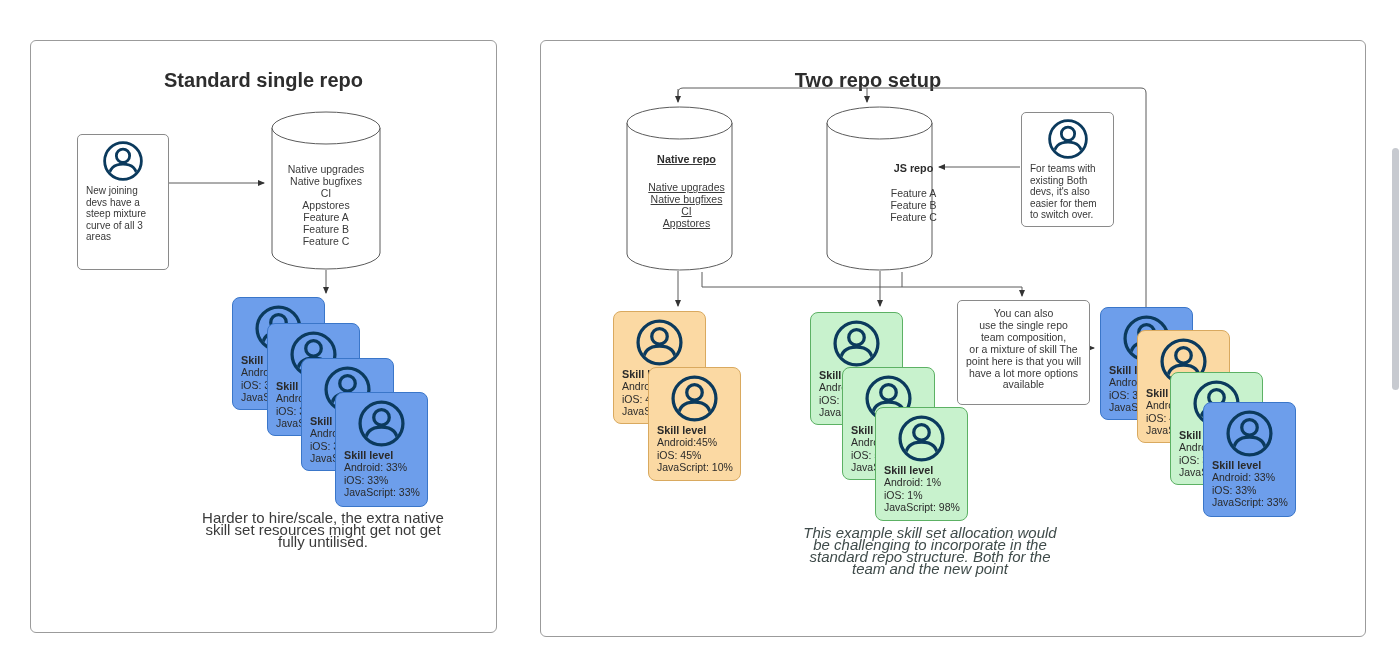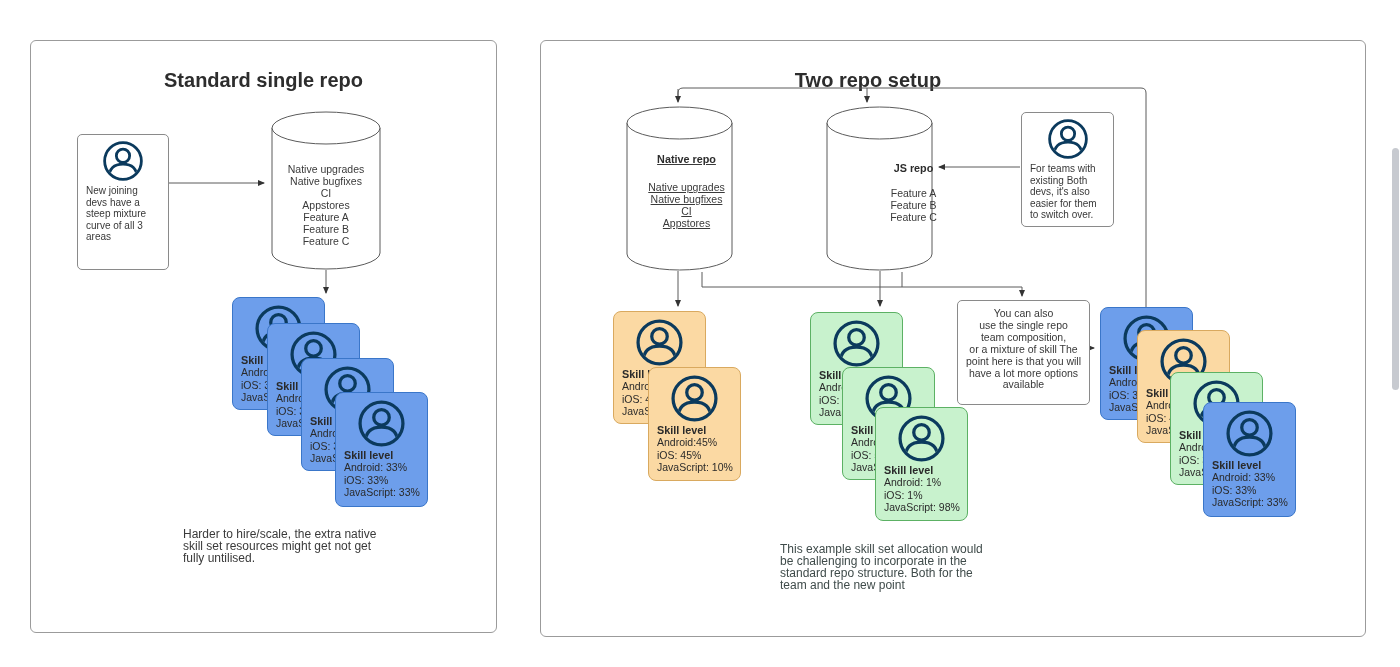--- a/index.html
+++ b/index.html
@@ -29,22 +29,22 @@
   .blue   { background:#6d9eeb; border-color:#3a76c9; }
   .orange { background:#fbd9a3; border-color:#d9a95f; }
   .green  { background:#c8f2cd; border-color:#5cb164; }
 
   .cyl-text { position:absolute; text-align:center; font-size:10.5px; line-height:12px; color:#3a3a3a; }
   .cyl-label { font-weight:bold; font-size:10.8px; color:#2d2d2d; }
 
   .note-box { position:absolute; background:#fff; border:1px solid #8a8a8a; border-radius:5px;
     text-align:center; font-size:10.5px; line-height:11.9px; color:#383838; padding-top:7px; }
 
-  .footnote { position:absolute; font-size:12px; line-height:12px; color:#3a3a3a;margin-top:16px; }
-  .footnote.it { color:#3f4b4a; }
+  .footnote { position:absolute; text-align:center; font-size:15px; line-height:12px; color:#3a3a3a; }
+  .footnote.it { font-style:italic; color:#3f4b4a; }
 
   .scroll-thumb { position:absolute; left:1392px; top:148px; width:7px; height:242px;
     background:#c7cad0; border-radius:4px; }
 </style>
 </head>
 <body>
 
 <svg width="0" height="0" style="position:absolute">
   <defs>
     <clipPath id="pclip">

